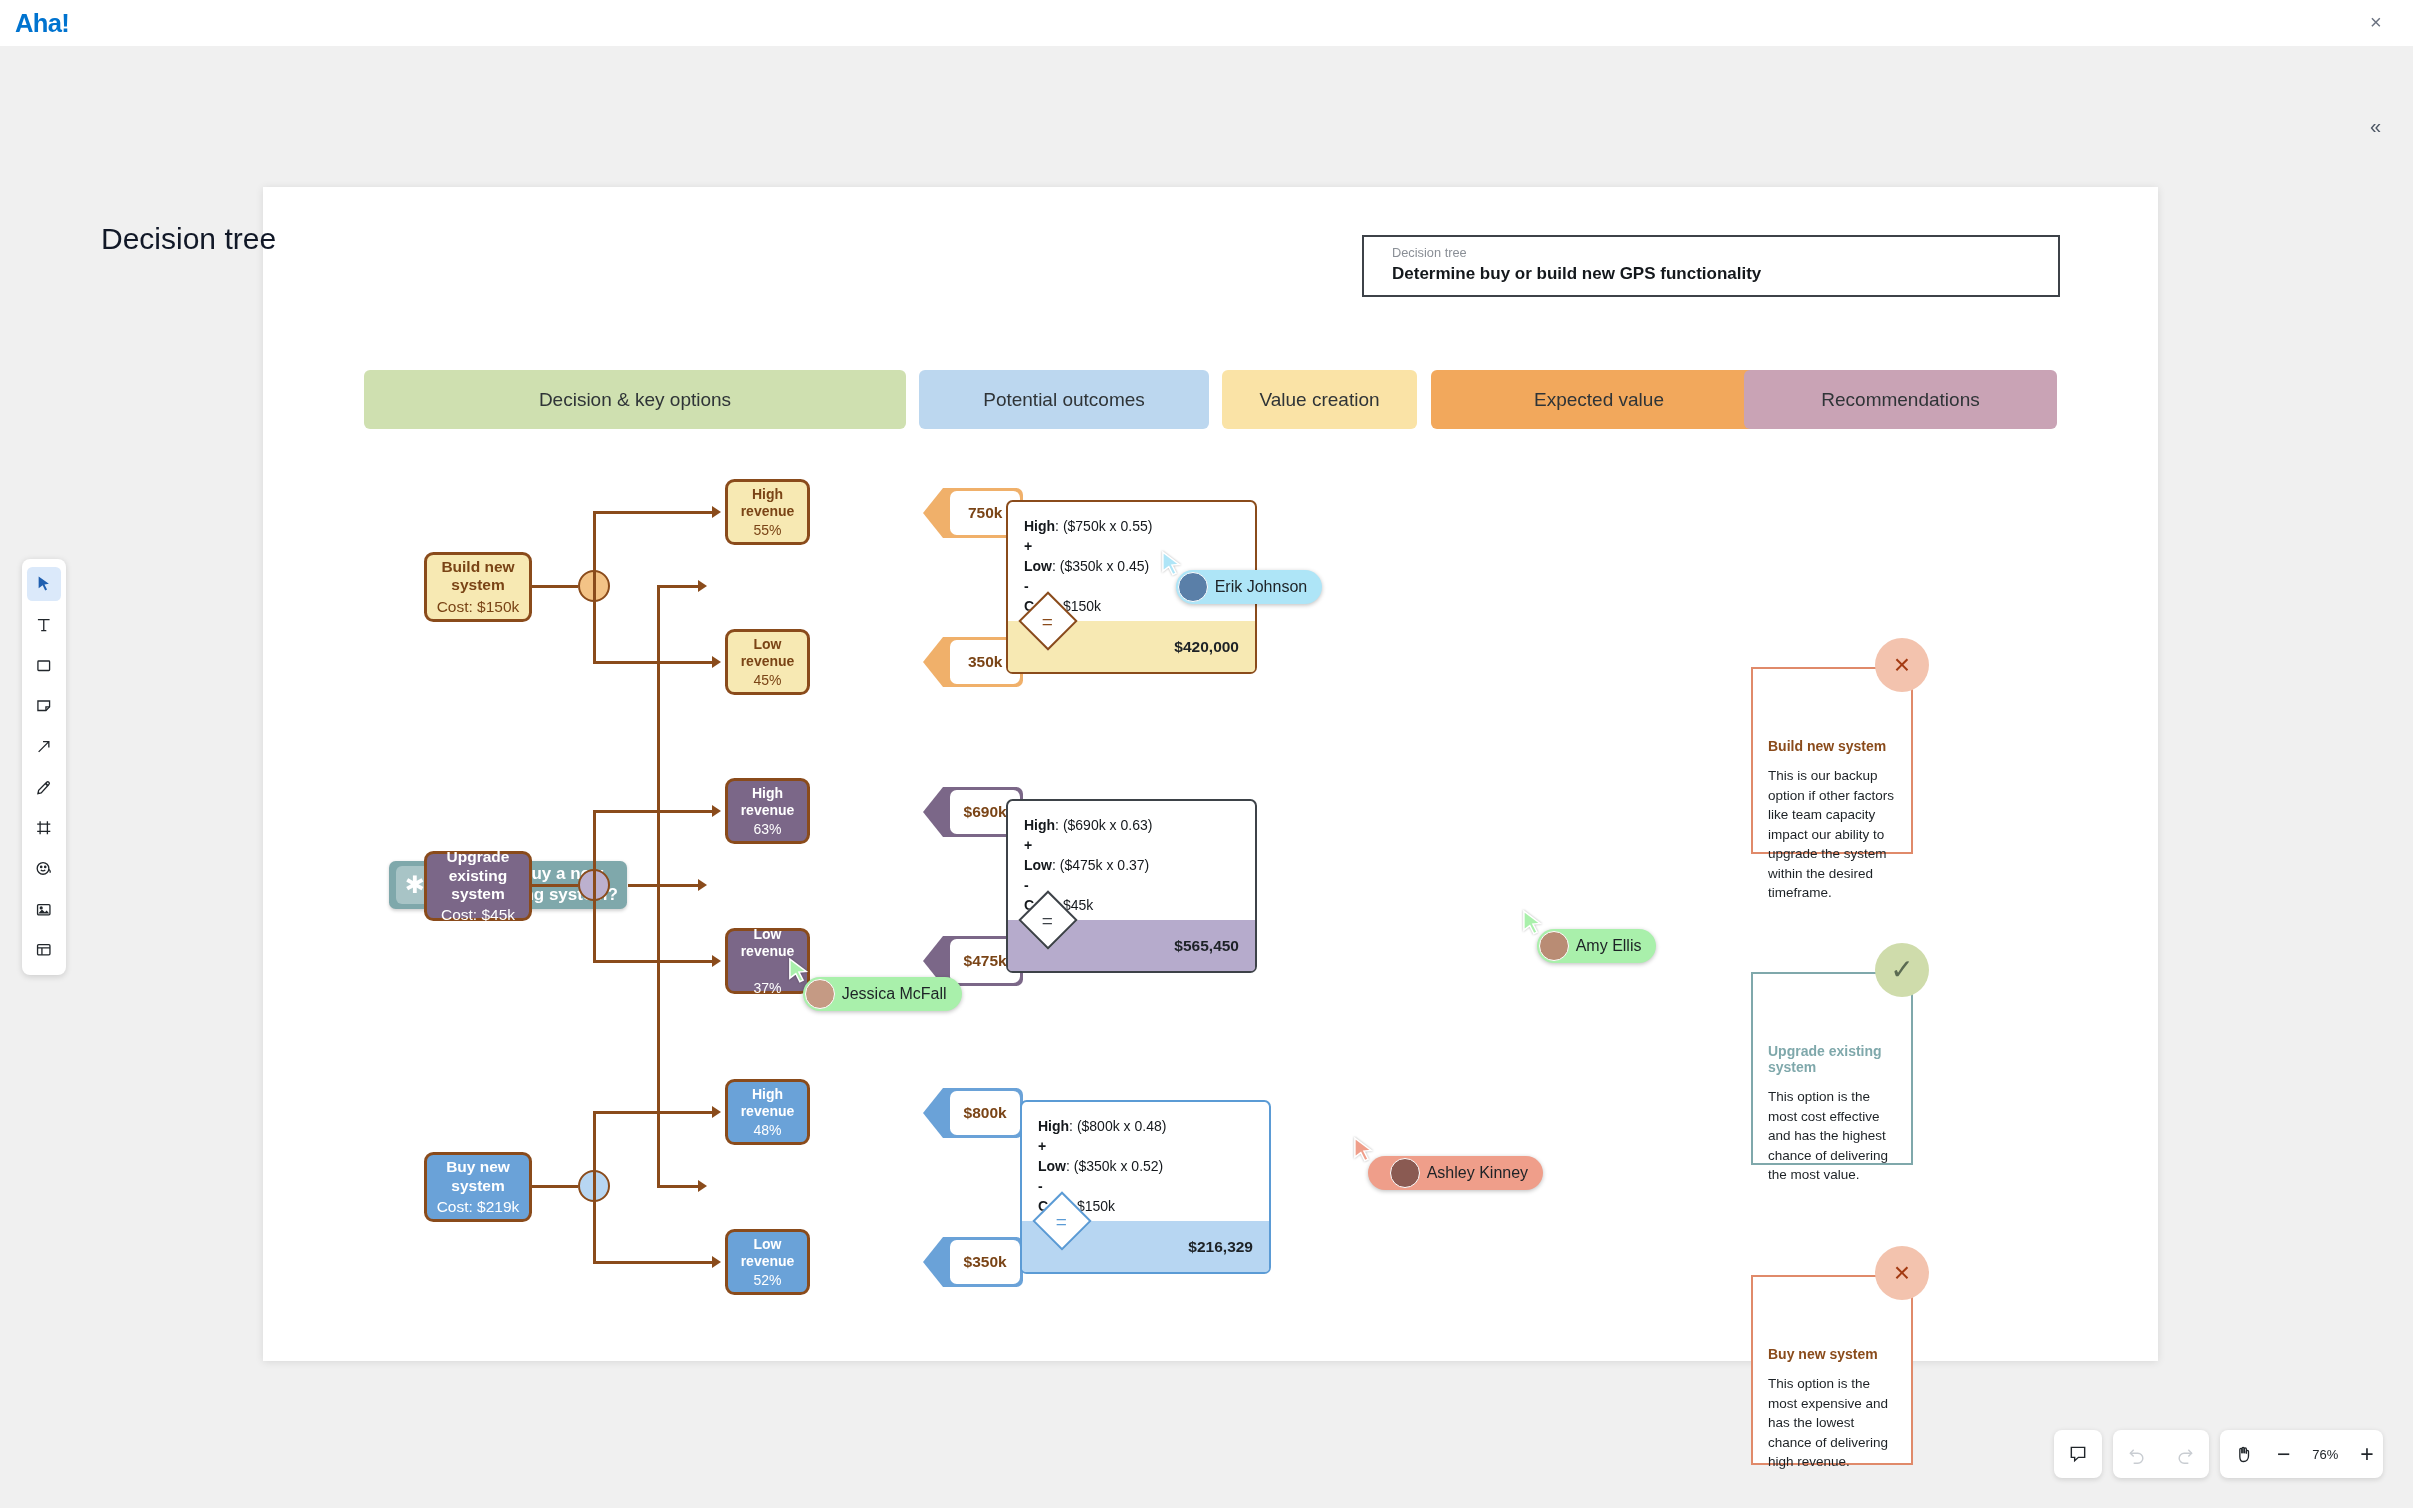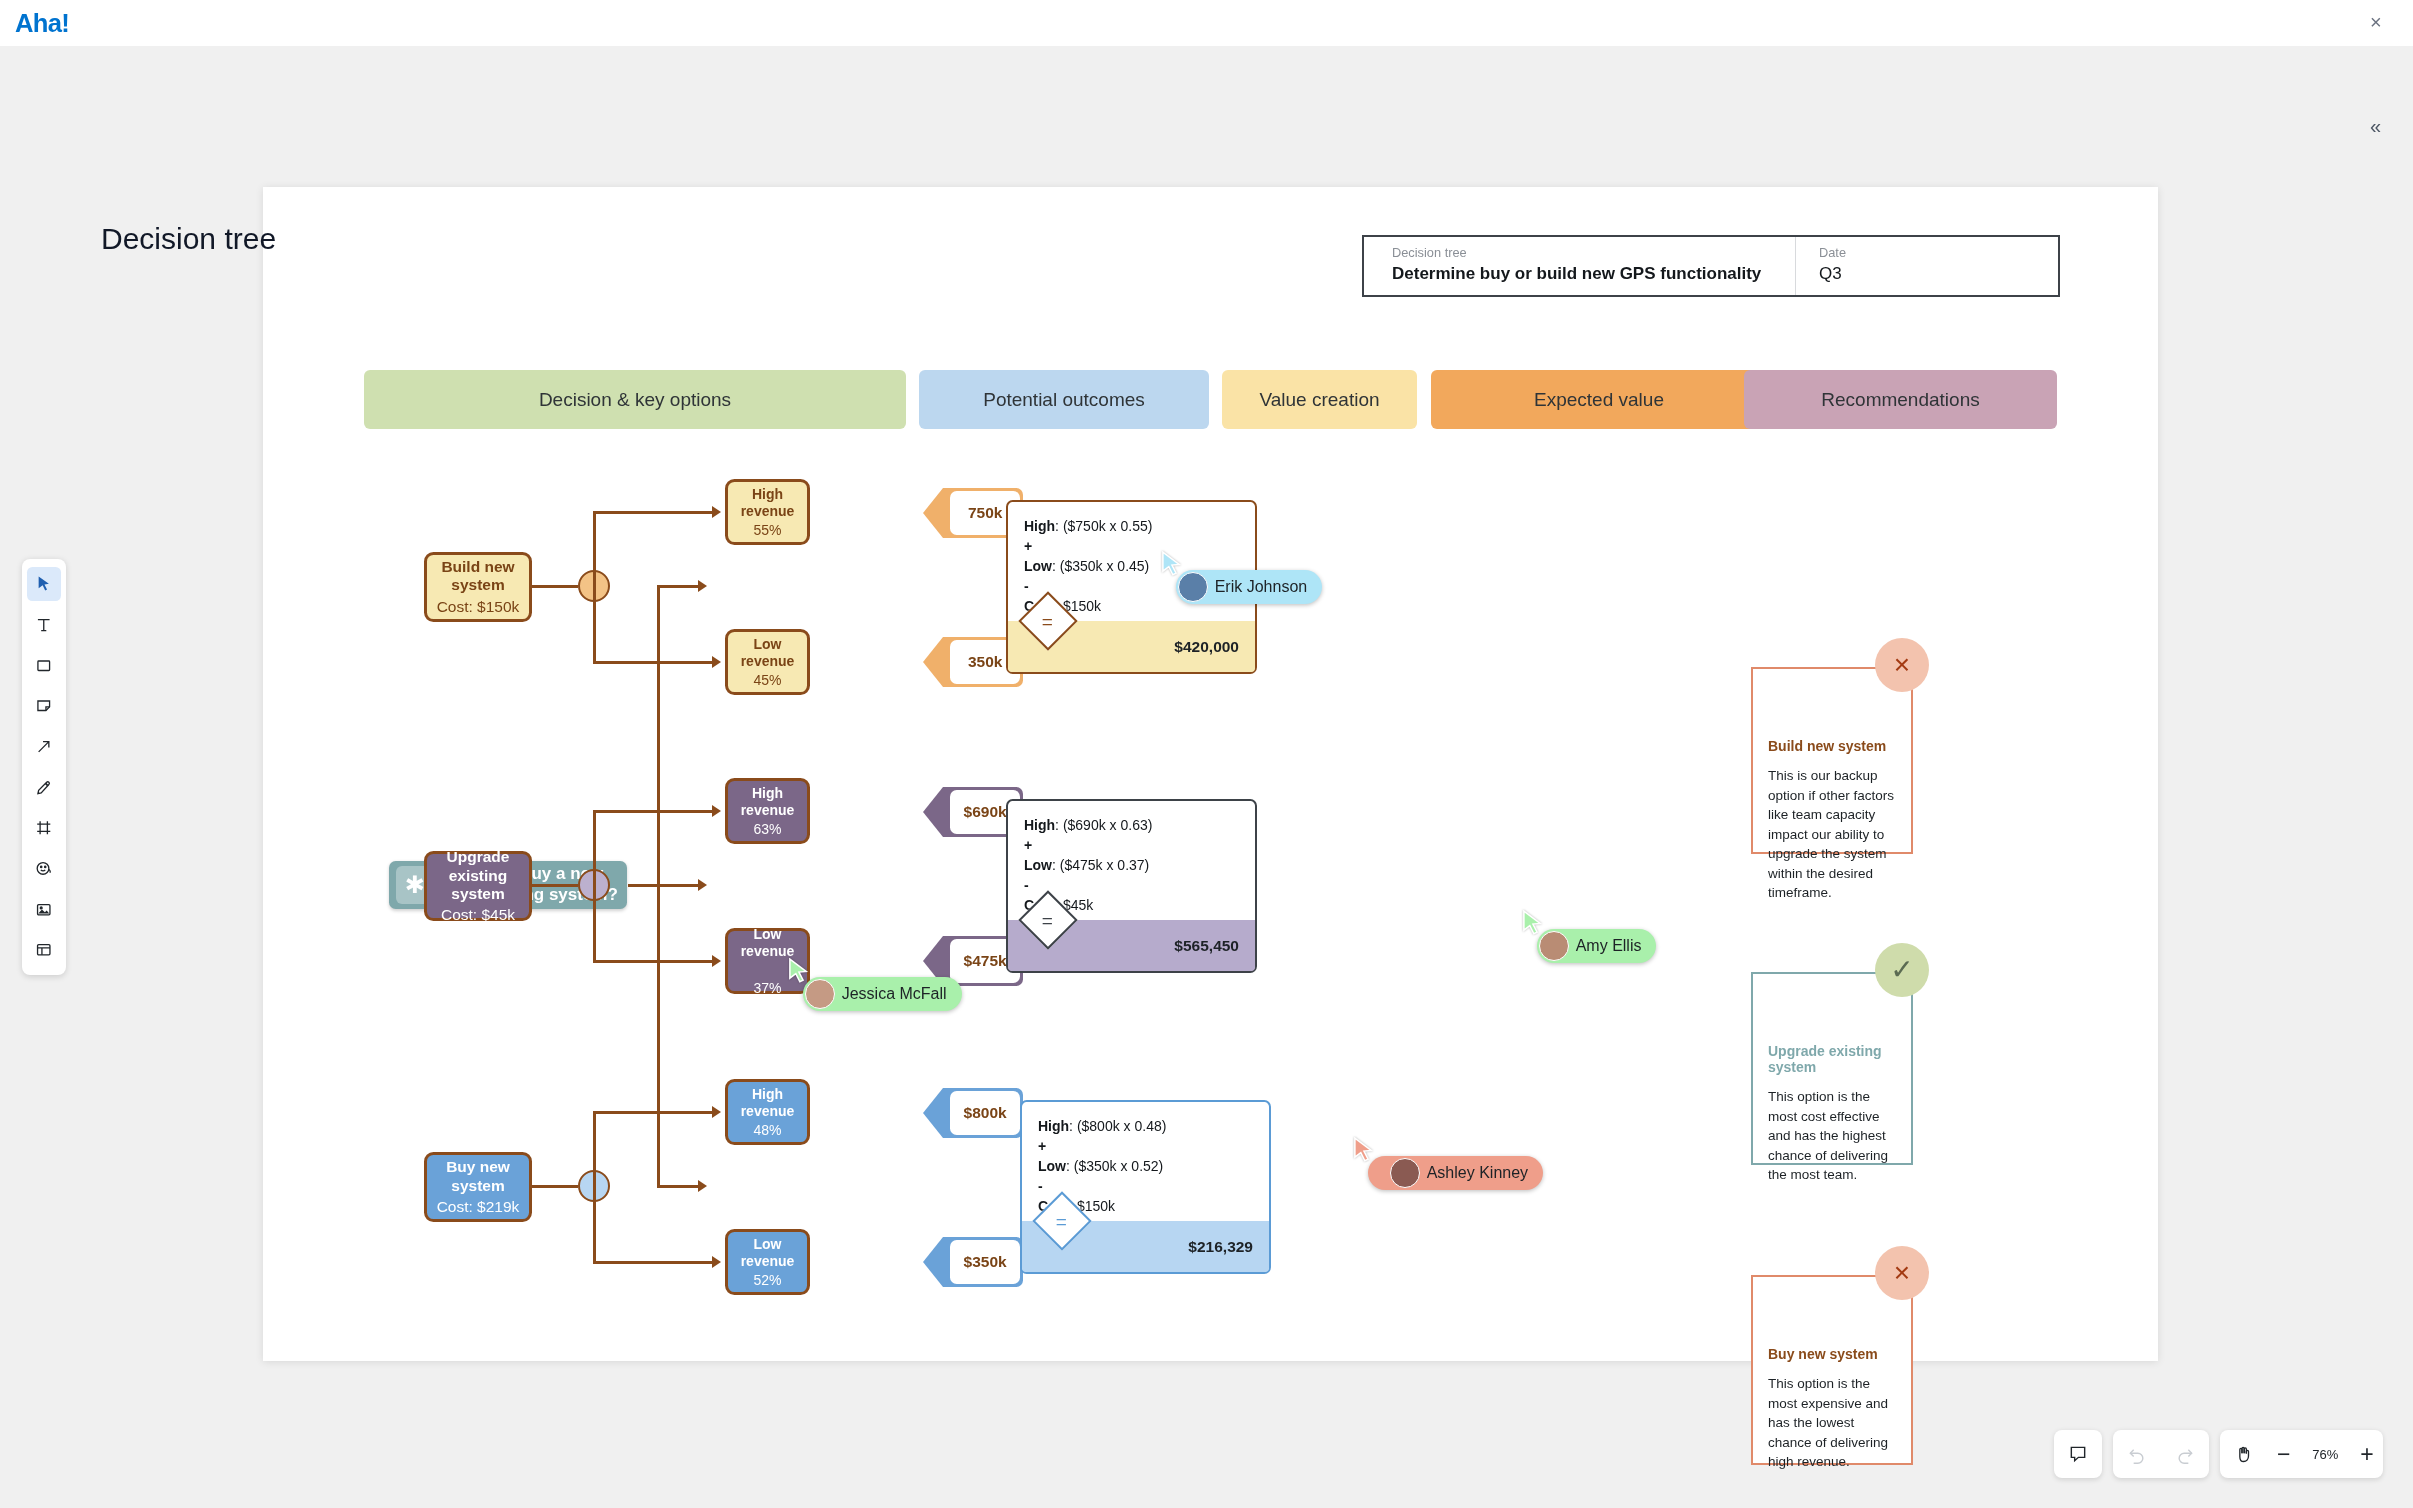--- a/index.html
+++ b/index.html
@@ -269,24 +269,20 @@
   </div>
 </div>
 
 <div class="page"></div>
 <div class="page-title">Decision tree</div>
 
 <div class="metabox">
   <div class="meta-cell first">
     <div class="meta-label">Decision tree</div>
     <div class="meta-value">Determine buy or build new GPS functionality</div>
-  </div>
-  <div class="meta-cell second">
-    <div class="meta-label">Date</div>
-    <div class="meta-value plain">Q3</div>
   </div>
 </div>
 
 <div id="columns-host">
     <div class="colbar" style="left: 364px; top: 370px; width: 542px; background: rgb(207, 224, 176);">
       <span>Decision &amp; key options</span>
     </div>
     <div class="colbar" style="left: 919px; top: 370px; width: 290px; background: rgb(188, 215, 239);">
       <span>Potential outcomes</span>
     </div>
@@ -403,21 +399,21 @@
       </div>
       <div class="ev-foot" style="background: rgb(182, 171, 204);">
         <span>$565,450</span>
       </div>
       <div class="ev-eq" style="border-color: rgb(61, 66, 72);">
         <span style="color: rgb(61, 66, 72);">=</span>
       </div>
     </div>
     <div class="rec" style="left: 1751px; top: 972px; height: 193px; border-color: rgb(127, 168, 171); padding: 69px 15px 0px;">
       <div class="rec-title" style="color: rgb(127, 168, 171);">Upgrade existing system</div>
-      <div class="rec-text">This option is the most cost effective and has the highest chance of delivering the most team.</div>
+      <div class="rec-text">This option is the most cost effective and has the highest chance of delivering the most value.</div>
     </div>
     <div class="rec-badge" style="left: 1875px; top: 943px; background: rgb(207, 220, 171); color: rgb(91, 107, 82);">✓</div>
     <div class="node" style="left: 424px; top: 1152px; width: 108px; height: 70px; background: rgb(106, 162, 216); border: 3.4px solid rgb(138, 75, 27); color: rgb(255, 255, 255); font-size: 15.5px;">
       <div class="title" style="line-height: 1.18; padding: 0px 5.4px;">Buy new system</div>
       <div class="" style="margin-top: 2.7px;">Cost: $219k</div>
     </div>
     <div class="circle" style="left: 578px; top: 1170px; width: 32px; height: 32px; background: rgb(183, 214, 242);"></div>
     <div class="conn" style="left: 532px; top: 1185px; width: 46px; height: 3.4px;"></div>
     <div class="conn" style="left: 593px; top: 1111px; width: 3.4px; height: 74px;"></div>
     <div class="conn" style="left: 593px; top: 1185px; width: 3.4px; height: 79px;"></div>

